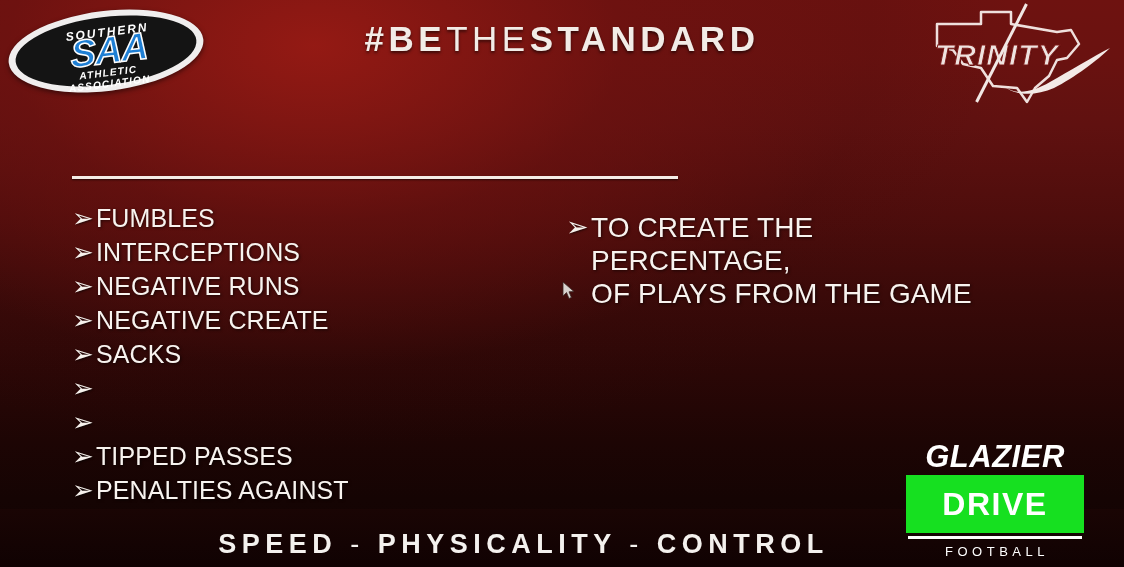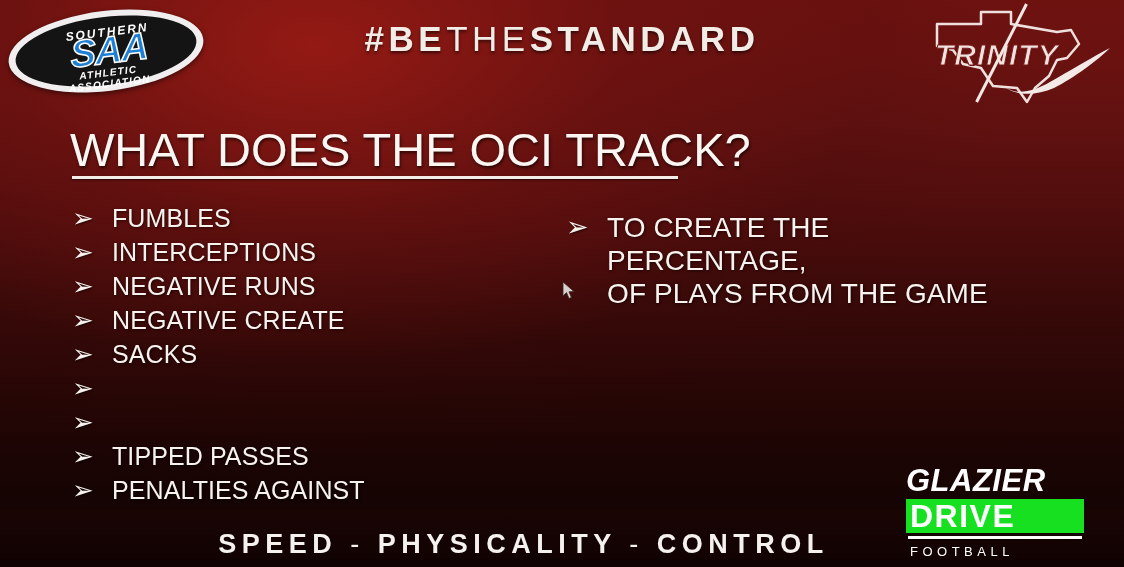--- a/index.html
+++ b/index.html
@@ -177,21 +177,20 @@
     width: 24px;
     text-shadow: 1px 1px 2px rgba(0,0,0,0.6);
   }
   .bullet-text {
     color: #f8f3ef;
     font-size: 25px;
     line-height: 28px;
     font-weight: 400;
     letter-spacing: 0.1px;
     text-shadow: 1px 1px 3px rgba(0,0,0,0.6);
-    margin-left: 16px;
   }
   .col-right .bullet-row { margin-bottom: 0; }
   .col-right .bullet-mark { font-size: 27px; line-height: 33px; width: 25px; }
   .col-right .bullet-text {
     font-size: 28px;
     line-height: 33px;
   }
 
   
   .cursor {
@@ -219,39 +218,39 @@
     padding-right: 77px;
     white-space: nowrap;
   }
   .motto .dash { font-weight: 400; letter-spacing: 5.5px; }
 
   
   .glazier {
     position: absolute;
     right: 40px; bottom: 4px;
     width: 178px;
-    text-align: left;
+    text-align: center;
   }
   .glazier-top {
     color: #ffffff;
     font-size: 31px;
     line-height: 32px;
     font-weight: 700;
     font-style: italic;
     letter-spacing: 0.5px;
   }
   .glazier-mid {
     margin-top: 2px;
     background: #16e020;
     color: #ffffff;
     font-size: 32px;
     line-height: 34px;
     font-weight: 700;
     letter-spacing: 1.5px;
-    padding: 0 4px;
+    padding: 12px 4px;
   }
   .glazier-rule {
     height: 3px;
     background: #ffffff;
     margin: 3px 2px 2px 2px;
   }
   .glazier-bot {
     color: #ffffff;
     font-size: 13px;
     line-height: 22px;
@@ -281,21 +280,20 @@
     <svg class="tx-shape" width="205" height="104" viewBox="0 0 205 104">
       <path d="M30 22 L74 22 L74 10 L104 10 L104 22 L150 30 L164 28 L172 42 L160 56 L150 58 L142 74 L128 86 L120 100 L110 86 L86 84 L74 66 L56 62 L46 48 L30 44 Z" fill="none" stroke="#efe0dd" stroke-width="2.5" stroke-linejoin="round"></path>
     </svg>
     <div class="trinity-word">TRINITY</div>
     <div class="slash"></div>
     <svg class="swoosh" width="110" height="48" viewBox="0 0 110 48">
       <path d="M2 40 C14 50 30 46 48 36 C66 26 92 10 108 2 C96 14 72 32 52 42 C34 50 12 50 2 40 Z" fill="#f3eae7"></path>
     </svg>
   </div>
 
-  <div class="title">WHAT DOES THE OCI TRACK?</div>
   <div class="title-underline"></div>
 
   <div class="col-left">
 
     <div class="bullet-row">
       <span class="bullet-mark">➢</span>
       <span class="bullet-text">FUMBLES</span>
     </div>
 
     <div class="bullet-row">

